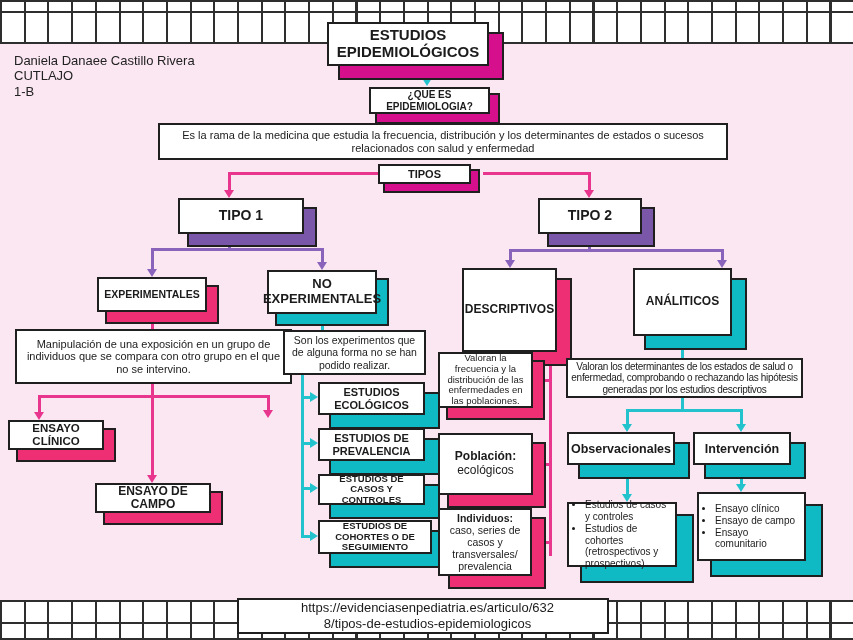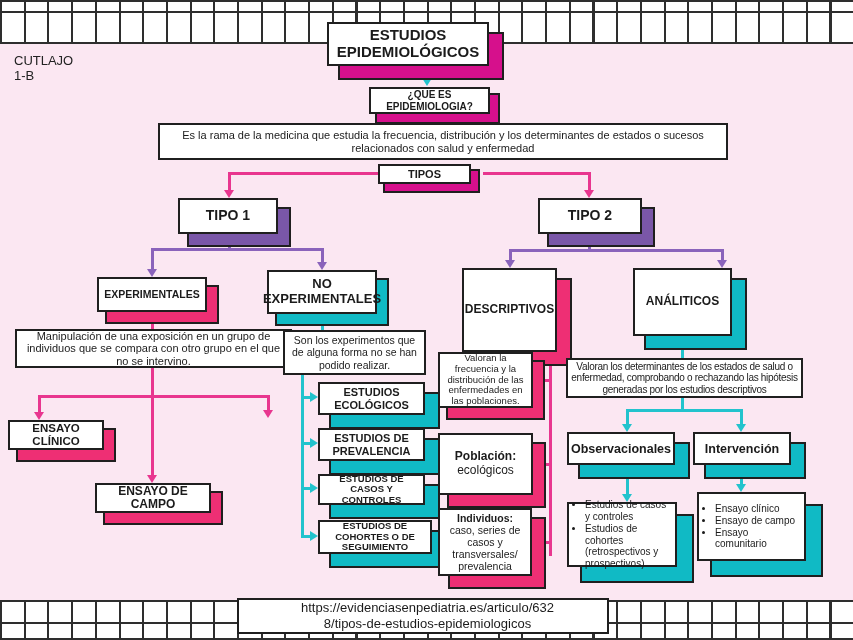--- a/index.html
+++ b/index.html
@@ -52,20 +52,21 @@
 <div id="canvas">
 
   <div class="strip" style="top:0;height:44px">
     <div class="mid" style="top:9px"></div>
   </div>
   <div class="strip" style="top:600px;height:40px">
     <div class="mid" style="top:20px"></div>
   </div>
 
   <div class="author">
+    <div>Daniela Danaee Castillo Rivera</div>
     <div>CUTLAJO</div>
     <div>1-B</div>
   </div>
 
   <div class="vl c-teal" style="left:426px;top:66px;height:13px"></div>
   <div class="ah ah-d c-teal" style="left:422px;top:78px"></div>
 
   <div class="hl c-pink" style="left:229px;top:172px;width:150px"></div>
   <div class="hl c-pink" style="left:483px;top:172px;width:107px"></div>
   <div class="vl c-pink" style="left:228px;top:172px;height:18px"></div>
@@ -128,29 +129,29 @@
   <div class="ah ah-d c-teal" style="left:736px;top:484px"></div>
 
   <div class="box hdr sh sh-mag" style="left:327px;top:22px;width:162px;height:44px;font-size:15px;--sx:13px;--sy:12px">ESTUDIOS EPIDEMIOLÓGICOS</div>
 
   <div class="box hdr sh sh-mag" style="left:369px;top:87px;width:121px;height:27px;font-size:10px;--sx:8px;--sy:8px">¿QUE ES EPIDEMIOLOGIA?</div>
 
   <div class="box" style="left:158px;top:123px;width:570px;height:37px;font-size:11px">Es la rama de la medicina que estudia la frecuencia, distribución y los determinantes de estados o sucesos relacionados con salud y enfermedad</div>
 
   <div class="box hdr sh sh-mag" style="left:378px;top:164px;width:93px;height:20px;font-size:11px;--sx:7px;--sy:7px">TIPOS</div>
 
-  <div class="box hdr sh sh-pur" style="left:178px;top:198px;width:100px;height:36px;font-size:14px;--sx:11px;--sy:11px">TIPO 1</div>
+  <div class="box hdr sh sh-pur" style="left:178px;top:198px;width:126px;height:36px;font-size:14px;--sx:11px;--sy:11px">TIPO 1</div>
 
   <div class="box hdr sh sh-pur" style="left:538px;top:198px;width:104px;height:36px;font-size:14px;--sx:11px;--sy:11px">TIPO 2</div>
 
   <div class="box hdr sh sh-pink" style="left:97px;top:277px;width:110px;height:35px;font-size:10.5px">EXPERIMENTALES</div>
 
   <div class="box hdr sh sh-teal" style="left:267px;top:270px;width:110px;height:44px;font-size:13px">NO EXPERIMENTALES</div>
 
-  <div class="box" style="left:15px;top:329px;width:277px;height:39px;font-size:11px">Manipulación de una exposición en un grupo de individuos que se compara con otro grupo en el que no se intervino.</div>
+  <div class="box" style="left:15px;top:329px;width:277px;height:55px;font-size:11px">Manipulación de una exposición en un grupo de individuos que se compara con otro grupo en el que no se intervino.</div>
 
   <div class="box" style="left:283px;top:330px;width:143px;height:45px;font-size:10.5px">Son los experimentos que de alguna forma no se han podido realizar.</div>
 
   <div class="box hdr sh sh-pink" style="left:8px;top:420px;width:96px;height:30px;font-size:11.5px">ENSAYO CLÍNICO</div>
 
 
   <div class="box hdr sh sh-pink" style="left:95px;top:483px;width:116px;height:30px;font-size:12px">ENSAYO DE CAMPO</div>
 
   <div class="box hdr sh sh-teal" style="left:318px;top:382px;width:107px;height:33px;font-size:11px;--sx:13px;--sy:12px">ESTUDIOS ECOLÓGICOS</div>
 

